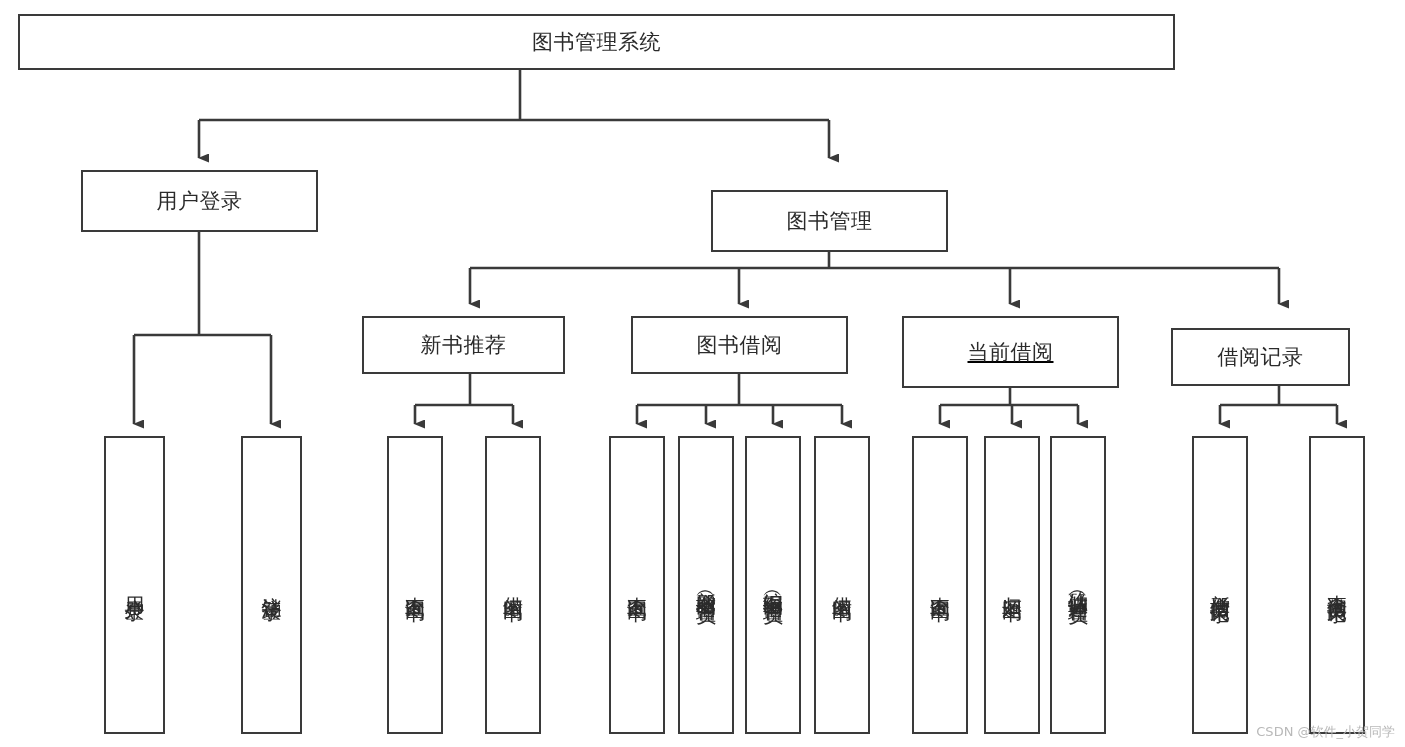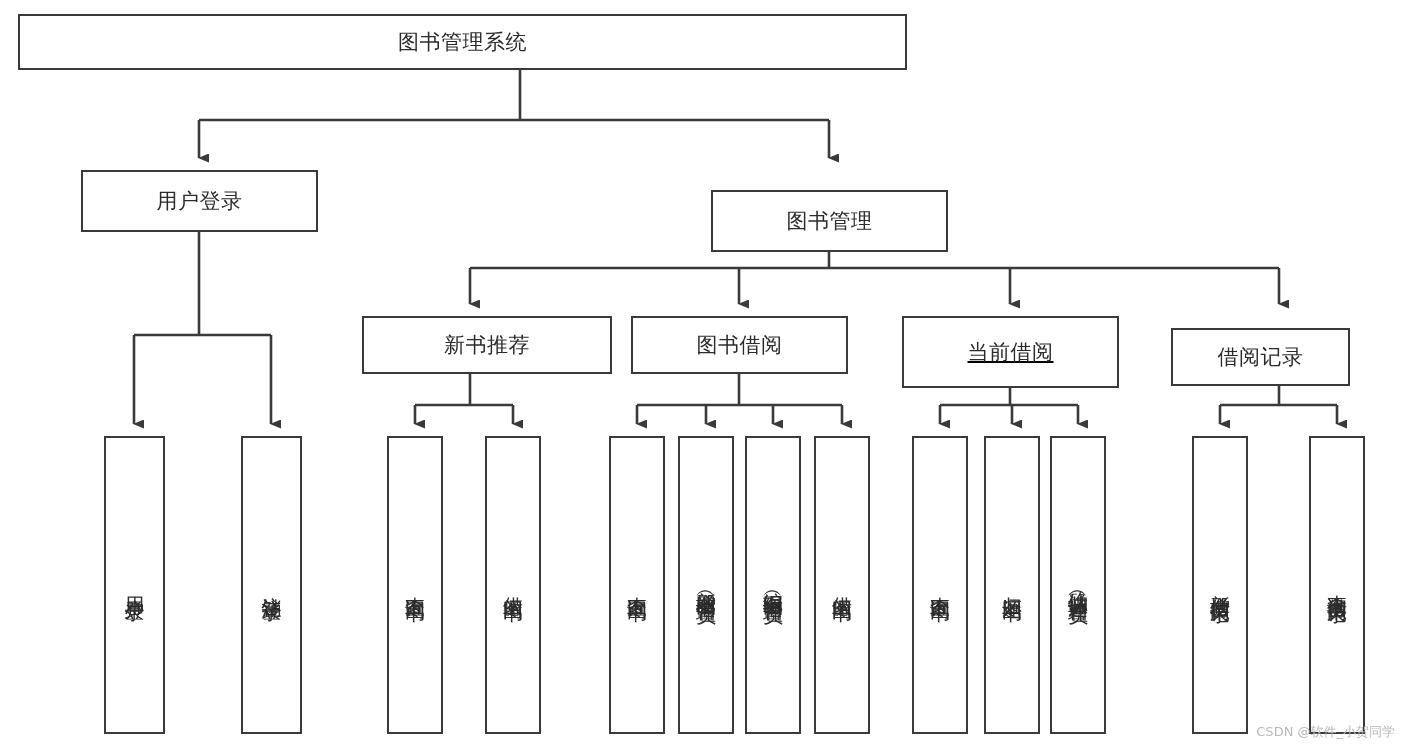--- a/index.html
+++ b/index.html
@@ -101,30 +101,30 @@
         <path d="M1012,405 L1012,424" stroke="#3a3a3a" stroke-width="2.6" fill="none" marker-end="url(#arrowhead)"></path>
         <path d="M1078,405 L1078,424" stroke="#3a3a3a" stroke-width="2.6" fill="none" marker-end="url(#arrowhead)"></path>
         <path d="M1279,374 L1279,405" stroke="#3a3a3a" stroke-width="2.6" fill="none"></path>
         <path d="M1220,405 L1337,405" stroke="#3a3a3a" stroke-width="2.6" fill="none"></path>
         <path d="M1220,405 L1220,424" stroke="#3a3a3a" stroke-width="2.6" fill="none" marker-end="url(#arrowhead)"></path>
         <path d="M1337,405 L1337,424" stroke="#3a3a3a" stroke-width="2.6" fill="none" marker-end="url(#arrowhead)"></path>
       </g>
   </svg>
 
   <div id="nodes-layer">
-      <div class="node-box" style="left: 18px; top: 14px; width: 889px; height: 56px;">
+      <div class="node-box" style="left: 18px; top: 14px; width: 1157px; height: 56px;">
         <span class="node-label">图书管理系统</span>
       </div>
       <div class="node-box" style="left: 81px; top: 170px; width: 237px; height: 62px;">
         <span class="node-label">用户登录</span>
       </div>
       <div class="node-box" style="left: 711px; top: 170px; width: 237px; height: 62px; margin-top: 20px;">
         <span class="node-label">图书管理</span>
       </div>
-      <div class="node-box" style="left: 362px; top: 316px; width: 250px; height: 58px;">
+      <div class="node-box" style="left: 362px; top: 316px; width: 203px; height: 58px;">
         <span class="node-label">新书推荐</span>
       </div>
       <div class="node-box" style="left: 631px; top: 316px; width: 217px; height: 58px;">
         <span class="node-label">图书借阅</span>
       </div>
       <div class="node-box" style="left: 902px; top: 316px; width: 217px; height: 72px; text-decoration: underline;">
         <span class="node-label">当前借阅</span>
       </div>
       <div class="node-box" style="left: 1171px; top: 328px; width: 179px; height: 58px;">
         <span class="node-label">借阅记录</span>

